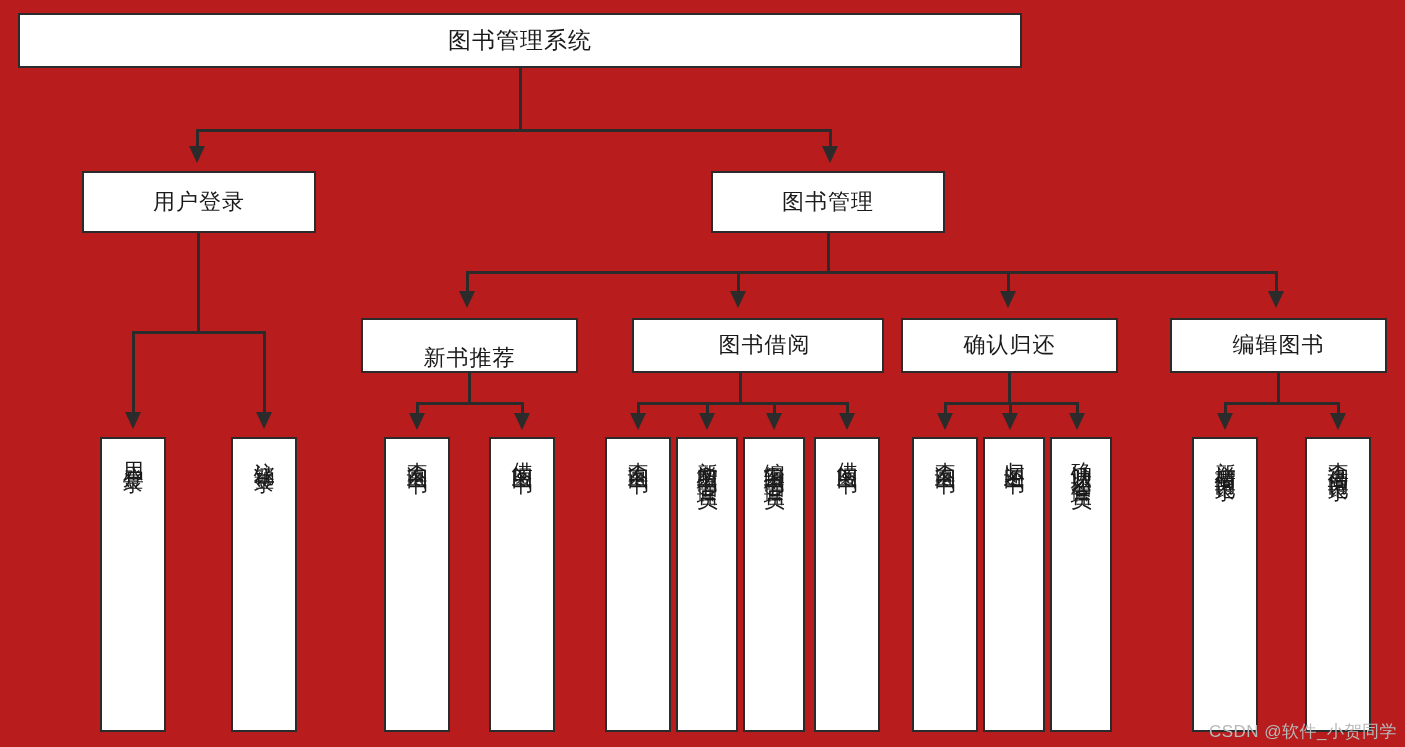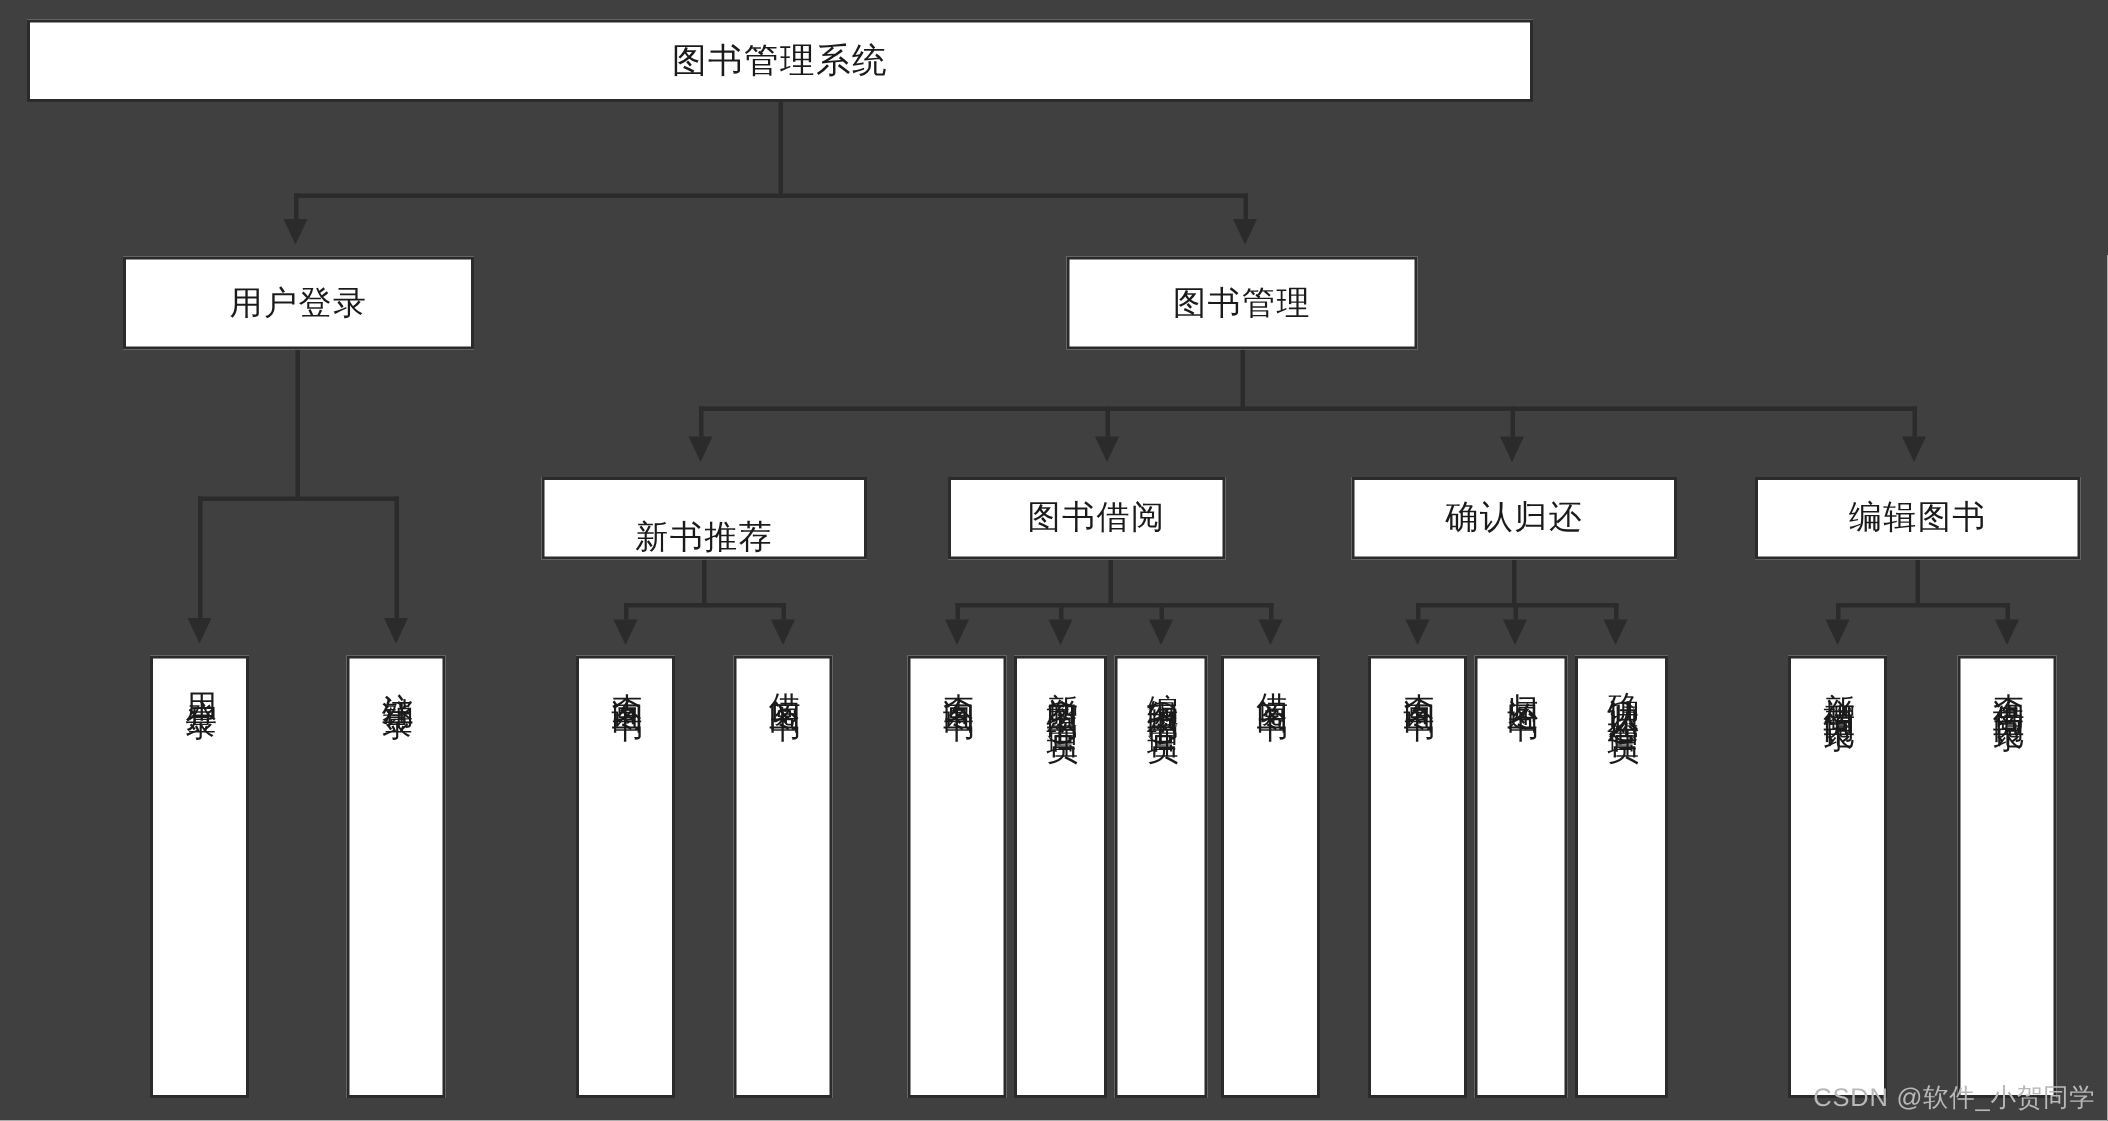--- a/index.html
+++ b/index.html
@@ -8,21 +8,21 @@
     padding: 0;
     background: #ffffff;
   }
   body {
     font-family: "Liberation Sans", "DejaVu Sans", sans-serif;
   }
   #canvas {
     position: relative;
     width: 1405px;
     height: 747px;
-    background: #404040;
+    background: #b91c1c;
     overflow: hidden;
   }
   
   .node {
     position: absolute;
     box-sizing: border-box;
     border: 2.5px solid #2b2b2b;
     background: #ffffff;
     color: #1a1a1a;
     display: flex;
@@ -122,21 +122,21 @@
   <div class="seg v" style="left:1007px; top:271px; height:20px;"></div>
   <div class="seg v" style="left:1275px; top:271px; height:20px;"></div>
   <div class="arrow" style="left:459px; top:291px;"></div>
   <div class="arrow" style="left:730px; top:291px;"></div>
   <div class="arrow" style="left:1000px; top:291px;"></div>
   <div class="arrow" style="left:1268px; top:291px;"></div>
 
   <div class="node horiz" style="left:361px; top:318px; width:217px; height:55px;align-items:flex-end;">
     <span>新书推荐</span>
   </div>
-  <div class="node horiz" style="left:632px; top:318px; width:185px; height:55px;padding-left:13px;">
+  <div class="node horiz" style="left:632px; top:318px; width:252px; height:55px;padding-left:13px;">
     <span>图书借阅</span>
   </div>
   <div class="node horiz" style="left:901px; top:318px; width:217px; height:55px;">
     <span>确认归还</span>
   </div>
   <div class="node horiz" style="left:1170px; top:318px; width:217px; height:55px;">
     <span>编辑图书</span>
   </div>
 
   <div class="seg v" style="left:468px; top:373px; width:3px; height:31px;"></div>

